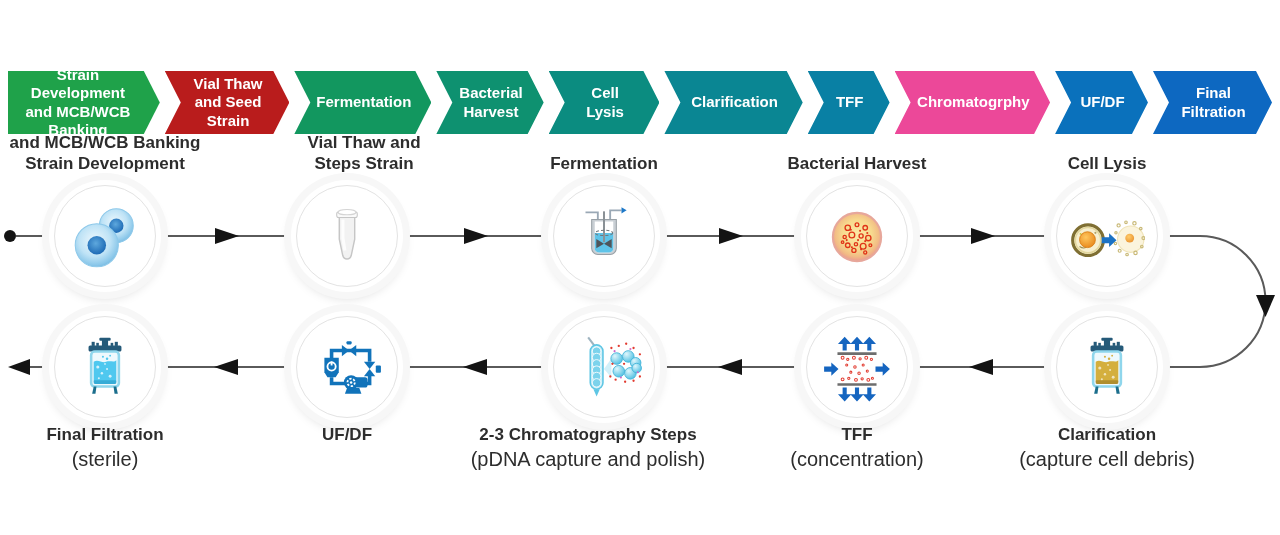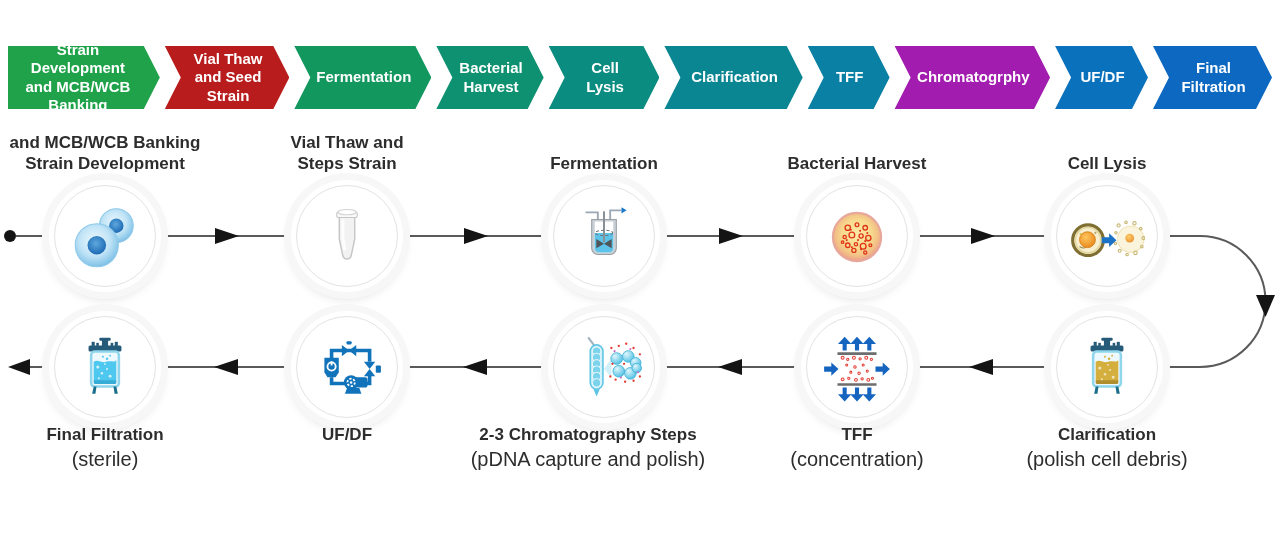--- a/index.html
+++ b/index.html
@@ -1,20 +1,20 @@
 <!DOCTYPE html>
 <html style="--line: #5a5a5a; --arrow: #141414; --labelc: #2d2d2d; --bannertext: #ffffff;"><head>
 <meta charset="utf-8">
 <style>
   html,body{margin:0;padding:0;background:#ffffff;}
   body{font-family:"Liberation Sans", sans-serif;}
   .canvas{position:relative;width:1280px;height:535px;background:#fff;overflow:hidden;}
 
   
-  .banner{position:absolute;left:8px;top:46px;width:1264px;height:63px;display:flex;gap:5px;}
+  .banner{position:absolute;left:8px;top:71px;width:1264px;height:63px;display:flex;gap:5px;}
   .chev{position:relative;display:flex;align-items:center;justify-content:center;
         color:var(--bannertext,#fff);font-weight:700;font-size:15px;line-height:1.22;
         text-align:center;padding:2px 20px 2px 22px;box-sizing:border-box;
         clip-path:polygon(0 0, calc(100% - 16px) 0, 100% 50%, calc(100% - 16px) 100%, 0 100%, 16px 50%);}
   .chev.first{clip-path:polygon(0 0, calc(100% - 16px) 0, 100% 50%, calc(100% - 16px) 100%, 0 100%);padding-left:8px;}
 
   
   .connectors{position:absolute;left:0;top:0;width:1280px;height:535px;z-index:1;pointer-events:none;}
   .cline{stroke:var(--line,#5a5a5a);stroke-width:2;fill:none;}
   .ahead{fill:var(--arrow,#141414);}
@@ -55,21 +55,21 @@
       </div>
     <div class="chev" style="flex: 100 1 0px; background: rgb(11, 140, 128);">
         <span>Cell Lysis</span>
       </div>
     <div class="chev" style="flex: 140 1 0px; background: rgb(10, 134, 147);">
         <span>Clarification</span>
       </div>
     <div class="chev" style="flex: 58 1 0px; background: rgb(9, 128, 164);">
         <span>TFF</span>
       </div>
-    <div class="chev" style="flex: 165 1 0px; background: #a21caf;">
+    <div class="chev" style="flex: 165 1 0px; background: #ec4899;">
         <span>Chromatogrphy</span>
       </div>
     <div class="chev" style="flex: 74 1 0px; background: rgb(10, 113, 188);">
         <span>UF/DF</span>
       </div>
     <div class="chev" style="flex: 112 1 0px; background: rgb(13, 104, 193);">
         <span>Final Filtration</span>
       </div>
   </div>
 
@@ -98,21 +98,21 @@
     <line class="cline" x1="161" y1="367" x2="291" y2="367"></line>
     <polygon class="ahead" points="238,359 238,375 214,367"></polygon>
     <line class="cline" x1="30" y1="367" x2="49" y2="367"></line>
     <polygon class="ahead" points="30,359 30,375 8,367"></polygon>
   </svg>
 
   <div class="toplabel" style="left:-15px;">
     <div>and MCB/WCB Banking</div>
     <div>Strain Development</div>
   </div>
-  <div class="toplabel" style="left:227px;">
+  <div class="toplabel" style="left:244px;">
     <div>Vial Thaw and</div>
     <div>Steps Strain</div>
   </div>
   <div class="toplabel" style="left:484px;">
     <div>Fermentation</div>
     <div></div>
   </div>
   <div class="toplabel" style="left:737px;">
     <div>Bacterial Harvest</div>
     <div></div>
@@ -416,16 +416,16 @@
   <div class="botlabel" style="left:468px;">
     <div class="nm">2-3 Chromatography Steps</div>
     <div class="sub">(pDNA capture and polish)</div>
   </div>
   <div class="botlabel" style="left:737px;">
     <div class="nm">TFF</div>
     <div class="sub">(concentration)</div>
   </div>
   <div class="botlabel" style="left:987px;">
     <div class="nm">Clarification</div>
-    <div class="sub">(polish cell debris)</div>
+    <div class="sub">(capture cell debris)</div>
   </div>
 
 </div>
 
 </body></html>

